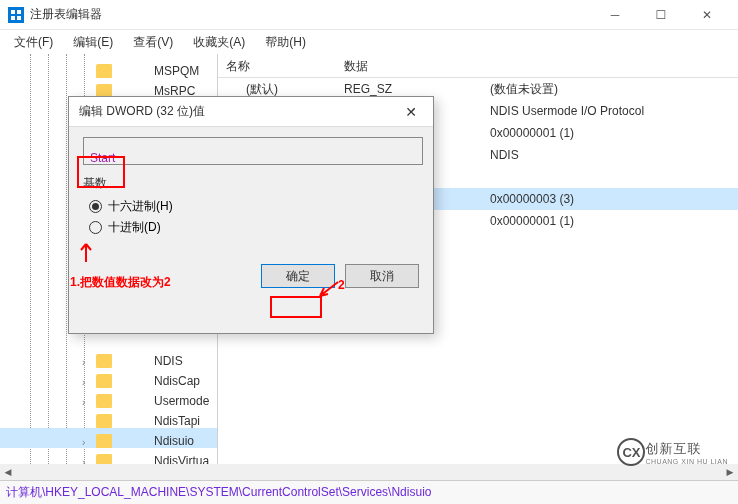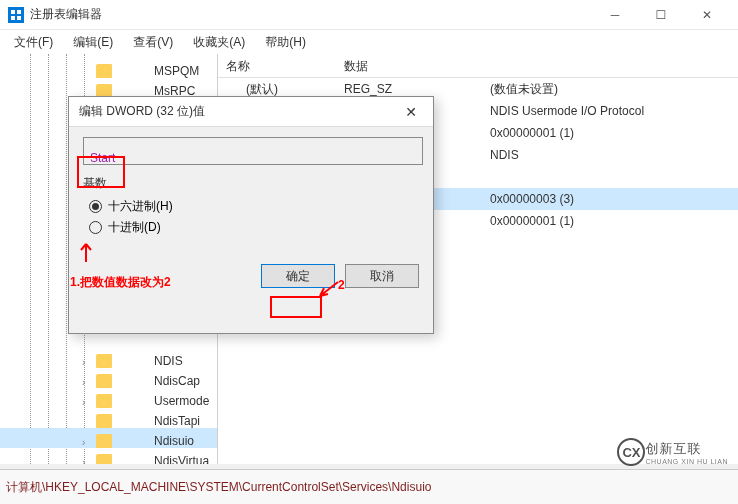--- a/index.html
+++ b/index.html
@@ -61,21 +61,21 @@
 .dlg-btns { display: flex; justify-content: flex-end; gap: 10px; margin-top: 24px; }
 .dlg-btn { width: 74px; height: 24px; border: 1px solid #888; background: #e1e1e1; display: flex; align-items: center; justify-content: center; color: #333; }
 .dlg-btn.primary { border: 1px solid #0078d7; }
 
 
 .anno-red { position: absolute; color: #ff0000; font-size: 12px; font-weight: 700; pointer-events: none; }
 .anno-box { position: absolute; border: 2px solid #ff0000; pointer-events: none; }
 .anno-arrow { position: absolute; pointer-events: none; }
 
 
-.statusbar { position: absolute; bottom: 0; left: 0; right: 0; height: 35px; border-top: 1px solid #ccc; display: flex; align-items: center; padding: 0 6px; color: #7f1d1d; background: #f8f8f8; }
+.statusbar { position: absolute; bottom: 0; left: 0; right: 0; height: 24px; border-top: 1px solid #ccc; display: flex; align-items: center; padding: 0 6px; color: #6d28d9; background: #f8f8f8; }
 .scrollbar-h { position: absolute; bottom: 24px; left: 0; right: 0; height: 16px; background: #f0f0f0; display: flex; align-items: center; }
 .scroll-arrow { width: 16px; height: 16px; display: flex; align-items: center; justify-content: center; color: #606060; font-size: 9px; }
 .scroll-track { flex: 1; height: 16px; }
 
 
 .watermark { position: absolute; right: 10px; bottom: 38px; display: flex; align-items: center; opacity: 0.85; }
 .watermark-logo { width: 28px; height: 28px; border: 2px solid #333; border-radius: 50%; display: flex; align-items: center; justify-content: center; font-weight: bold; color: #333; font-size: 13px; }
 .watermark-text { font-size: 13px; color: #333; letter-spacing: 1px; }
 .watermark-sub { font-size: 7px; color: #666; letter-spacing: 0.5px; }
 </style>

